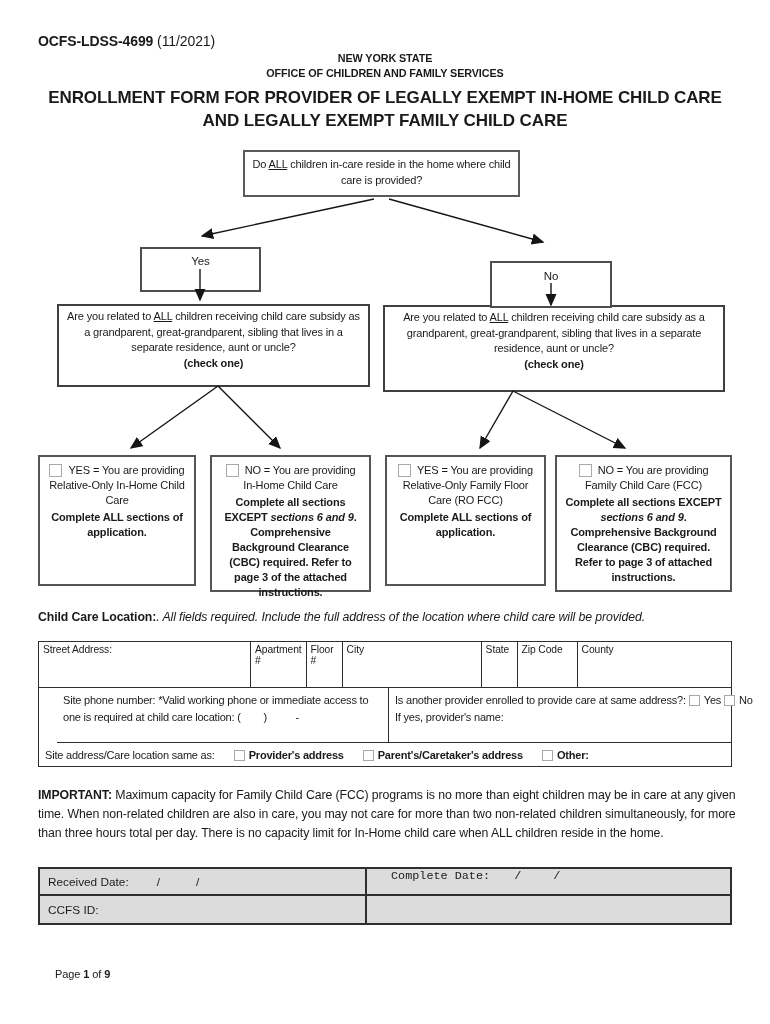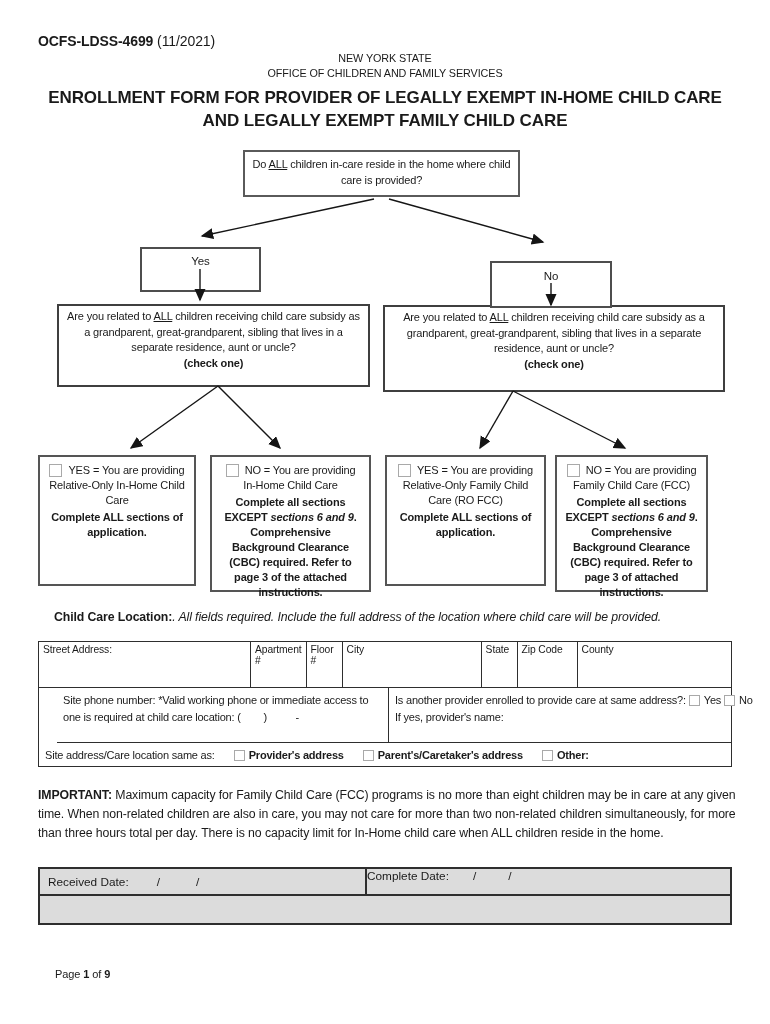--- a/index.html
+++ b/index.html
@@ -10,54 +10,54 @@
     font-family:"Liberation Sans", sans-serif;
     overflow:hidden;
   }
   .b { font-weight:bold; }
   .u { text-decoration:underline; }
   .pre { white-space:pre; }
 
   
   .form-no { position:absolute; top:33px; left:38px; font-size:14px; letter-spacing:-0.1px; }
   .hdr { position:absolute; top:51px; left:0; width:770px; text-align:center; }
-  .agency { font-size:10.8px; line-height:15px; letter-spacing:-0.1px; }
+  .agency { font-size:10.8px; line-height:15px; letter-spacing:-0.1px;font-weight:bold; }
   .title  { font-size:17px; font-weight:bold; line-height:23px; letter-spacing:-0.1px; }
   .title.first { margin-top:5px; }
 
   
   .flowchart { position:absolute; top:150px; left:0; width:770px; height:445px; }
   .arrows { position:absolute; top:0; left:0; width:770px; height:445px; z-index:5; pointer-events:none; }
   .fc-box {
     position:absolute; background:#fff; border:2px solid #5a5a5a;
     font-size:11px; line-height:15.5px; letter-spacing:-0.15px; text-align:center;
   }
   .top-q  { left:243px; top:0;     width:277px; height:47px;  padding:5px 6px; }
   .yes-box{ left:140px; top:97px;  width:121px; height:45px;  padding-top:5px; font-size:11.5px; border-color:#4e4e4e; }
   .no-box { left:490px; top:111px; width:122px; height:47px;  padding-top:6px; font-size:11.5px; border-color:#4e4e4e; z-index:3; }
   .q-left { left:57px;  top:154px; width:313px; height:83px;  padding:3px 5px; border-color:#3f3f3f; }
   .q-right{ left:383px; top:155px; width:342px; height:87px;  padding:3px 5px; border-color:#3f3f3f; }
   .check-one { font-weight:bold; }
   .oc { top:305px; height:131px; text-align:center; padding:6px 6px 0 6px; border-color:#555; line-height:15px; }
   .oc1 { left:38px;  width:158px; }
   .oc2 { left:210px; width:161px; height:137px; }
   .oc3 { left:385px; width:161px; }
-  .oc4 { left:555px; width:153px; height:137px; }
+  .oc4 { left:555px; width:177px; height:137px; }
   .oc-body { font-weight:bold; margin-top:2px; }
   .oc-body i { font-style:italic; }
 
   
   .cb {
     display:inline-block; width:11px; height:11px; background:#fff;
     border:1px solid #a9a9a9; vertical-align:-2px; margin-right:4px;
   }
   .oc-cb { width:13px; height:13px; margin-right:6px; vertical-align:-3px; }
 
   
-  .loc-heading { position:absolute; top:610px; left:38px; width:697px; font-size:12.3px; letter-spacing:-0.1px;margin-left:16px; }
+  .loc-heading { position:absolute; top:610px; left:38px; width:697px; font-size:12.3px; letter-spacing:-0.1px; }
   .loc-heading .it { font-style:italic; }
   .loc-table { position:absolute; top:641px; left:38px; width:694px; border:1.5px solid #2e2e2e; font-size:11px; }
   .lt-row { display:flex; border-bottom:1.5px solid #2e2e2e; }
   .lt-row:last-child { border-bottom:none; }
   .lt-cell { border-right:1.4px solid #2e2e2e; padding:2px 4px; }
   .lt-cell:last-child { border-right:none; }
   .lt-head { height:46px; }
   .lt-head .lt-cell { font-size:10.3px; letter-spacing:-0.1px; }
   .c1{flex:0 0 212px;} .c2{flex:0 0 55px;} .c3{flex:0 0 36px;} .c4{flex:0 0 139px;}
   .c5{flex:0 0 36px;} .c6{flex:0 0 60px;} .c7{flex:1;}
@@ -69,21 +69,21 @@
   .lt-same .opt { margin-left:19px;font-weight:bold; }
 
   
   .important { position:absolute; top:786px; left:38px; width:699px; font-size:12.3px; line-height:19px; letter-spacing:-0.1px; }
 
   
   .office-table { position:absolute; top:867px; left:38px; width:694px; border:2px solid #2e2e2e; background:#dcdcdc; font-size:11.8px; }
   .ot-row { display:flex; height:27px; align-items:flex-start; border-bottom:2px solid #2e2e2e; }
   .ot-row:last-child { border-bottom:none; }
   .ot-left { flex:0 0 327px; border-right:2px solid #2e2e2e; align-self:stretch; display:flex; align-items:center; padding-left:8px; }
-  .ot-right { flex:1; display:flex; align-items:center; padding-left:0; }
+  .ot-right { flex:1; display:flex; align-items:center; padding-left:24px;font-family:Liberation Mono, monospace; }
   .slash1 { margin-left:28px; } .slash2 { margin-left:36px; }
   .slash3 { margin-left:24px; } .slash4 { margin-left:32px; }
 
   
   .footer { position:absolute; top:968px; left:55px; font-size:11px; letter-spacing:-0.1px; }
 </style>
 </head>
 <body>
 
 <div class="page">
@@ -133,21 +133,21 @@
       <div class="oc-head"><span class="cb oc-cb"></span><span>YES = You are providing</span> <span>Relative-Only In-Home Child Care</span></div>
       <div class="oc-body"><span>Complete ALL sections of application.</span><i></i><span></span></div>
     </div>
 
     <div class="fc-box oc oc2">
       <div class="oc-head"><span class="cb oc-cb"></span><span>NO = You are providing</span> <span>In-Home Child Care</span></div>
       <div class="oc-body"><span>Complete all sections EXCEPT </span><i>sections 6 and 9</i><span>. Comprehensive Background Clearance (CBC) required. Refer to page 3 of the attached instructions.</span></div>
     </div>
 
     <div class="fc-box oc oc3">
-      <div class="oc-head"><span class="cb oc-cb"></span><span>YES = You are providing</span> <span>Relative-Only Family Child Care (RO FCC)</span></div>
+      <div class="oc-head"><span class="cb oc-cb"></span><span>YES = You are providing</span> <span>Relative-Only Family Floor Care (RO FCC)</span></div>
       <div class="oc-body"><span>Complete ALL sections of application.</span><i></i><span></span></div>
     </div>
 
     <div class="fc-box oc oc4">
       <div class="oc-head"><span class="cb oc-cb"></span><span>NO = You are providing</span> <span>Family Child Care (FCC)</span></div>
       <div class="oc-body"><span>Complete all sections EXCEPT </span><i>sections 6 and 9</i><span>. Comprehensive Background Clearance (CBC) required. Refer to page 3 of attached instructions.</span></div>
     </div>
   </div>
 
   <div class="loc-heading"><span class="b">Child Care Location:</span><span class="it">. All fields required. Include the full address of the location where child care will be provided.</span></div>
@@ -186,18 +186,21 @@
           <span class="slash1">/</span>
           <span class="slash2">/</span>
         </div>
       <div class="ot-right">
           <span>Complete Date:</span>
           <span class="slash3">/</span>
           <span class="slash4">/</span>
         </div>
     </div>
     <div class="ot-row">
+      <div class="ot-left">
+          <span>CCFS ID:</span>
+        </div>
     </div>
   </div>
 
   <div class="footer"><span>Page </span><span class="b">1</span><span> of </span><span class="b">9</span></div>
 
 </div>
 
 </body></html>

